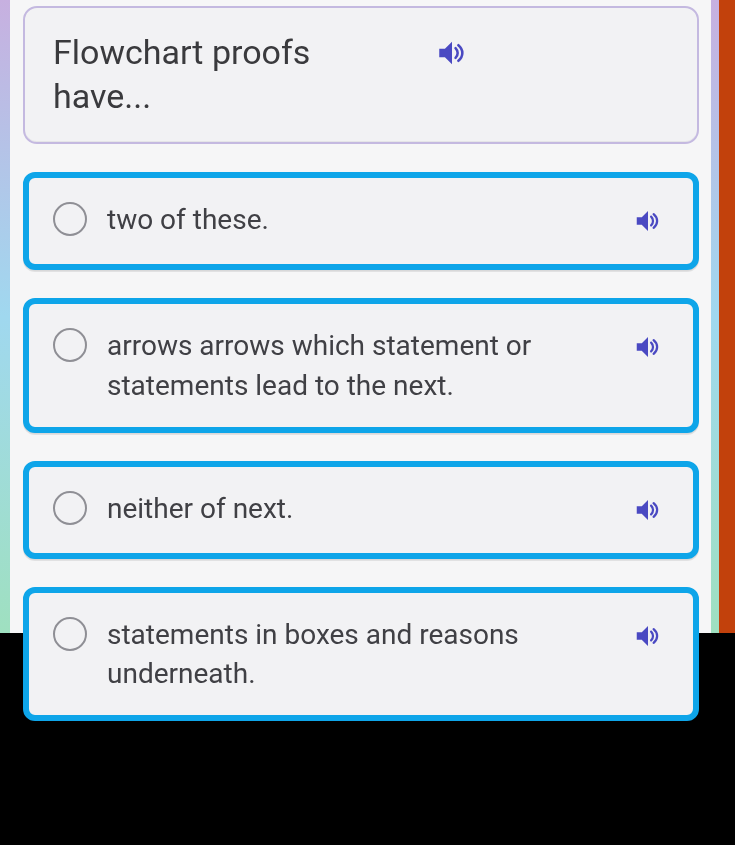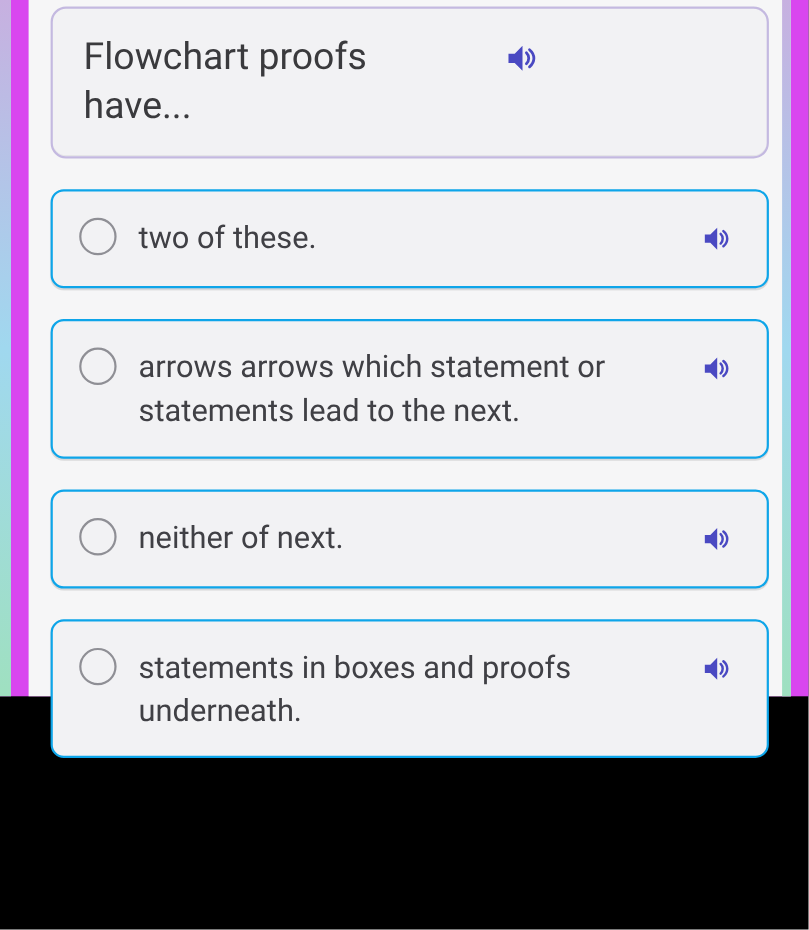--- a/index.html
+++ b/index.html
@@ -10,22 +10,22 @@
     body {
       font-family: -apple-system, BlinkMacSystemFont, "Segoe UI", Roboto, "Helvetica Neue", Arial, sans-serif;
       background: #000;
       width: 735px;
       height: 845px;
       overflow: hidden;
     }
     .screen-wrap {
       width: 735px;
       height: 633px;
-      background: #d946ef;
-      padding: 0 16px 0 26px;
+      background: #c2410c;
+      padding: 0 16px 0 3px;
       position: relative;
     }
     .gradient-edge {
       position: absolute;
       top: 0;
       bottom: 0;
       width: 10px;
       background: linear-gradient(180deg, #c7b0e0 0%, #a0d8ef 50%, #9fe0c0 100%);
     }
     .gradient-left { left: 0; }
@@ -69,21 +69,21 @@
     .speaker-icon {
       width: 34px;
       height: 34px;
     }
     .speaker-icon-sm {
       width: 30px;
       height: 30px;
     }
     .option-card {
       background: #f2f2f4;
-      border: 2px solid #0ea5e9;
+      border: 6px solid #0ea5e9;
       border-radius: 12px;
       padding: 22px 24px;
       display: flex;
       align-items: flex-start;
       gap: 20px;
       box-shadow: 0 2px 0 rgba(0,0,0,0.08), 0 1px 1px rgba(0,0,0,0.05);
       cursor: pointer;
     }
     .radio {
       width: 34px;
@@ -154,21 +154,21 @@
         <svg class="speaker-icon-sm" viewBox="0 0 24 24">
           <path d="M3 9v6h4l5 5V4L7 9H3z" fill="#4a49c2"></path>
           <path d="M14.5 8.5c1 1 1.5 2.2 1.5 3.5s-.5 2.5-1.5 3.5" stroke="#4a49c2" stroke-width="1.8" fill="none" stroke-linecap="round"></path>
           <path d="M16.5 6.5c1.7 1.4 2.8 3.3 2.8 5.5s-1.1 4.1-2.8 5.5" stroke="#4a49c2" stroke-width="1.8" fill="none" stroke-linecap="round"></path>
         </svg>
       </button>
     </div>
 
     <div class="option-card">
       <button class="radio"></button>
-      <div class="option-text">statements in boxes and proofs underneath.</div>
+      <div class="option-text">statements in boxes and reasons underneath.</div>
       <button class="speaker-btn">
         <svg class="speaker-icon-sm" viewBox="0 0 24 24">
           <path d="M3 9v6h4l5 5V4L7 9H3z" fill="#4a49c2"></path>
           <path d="M14.5 8.5c1 1 1.5 2.2 1.5 3.5s-.5 2.5-1.5 3.5" stroke="#4a49c2" stroke-width="1.8" fill="none" stroke-linecap="round"></path>
           <path d="M16.5 6.5c1.7 1.4 2.8 3.3 2.8 5.5s-1.1 4.1-2.8 5.5" stroke="#4a49c2" stroke-width="1.8" fill="none" stroke-linecap="round"></path>
         </svg>
       </button>
     </div>
 
   </div>

